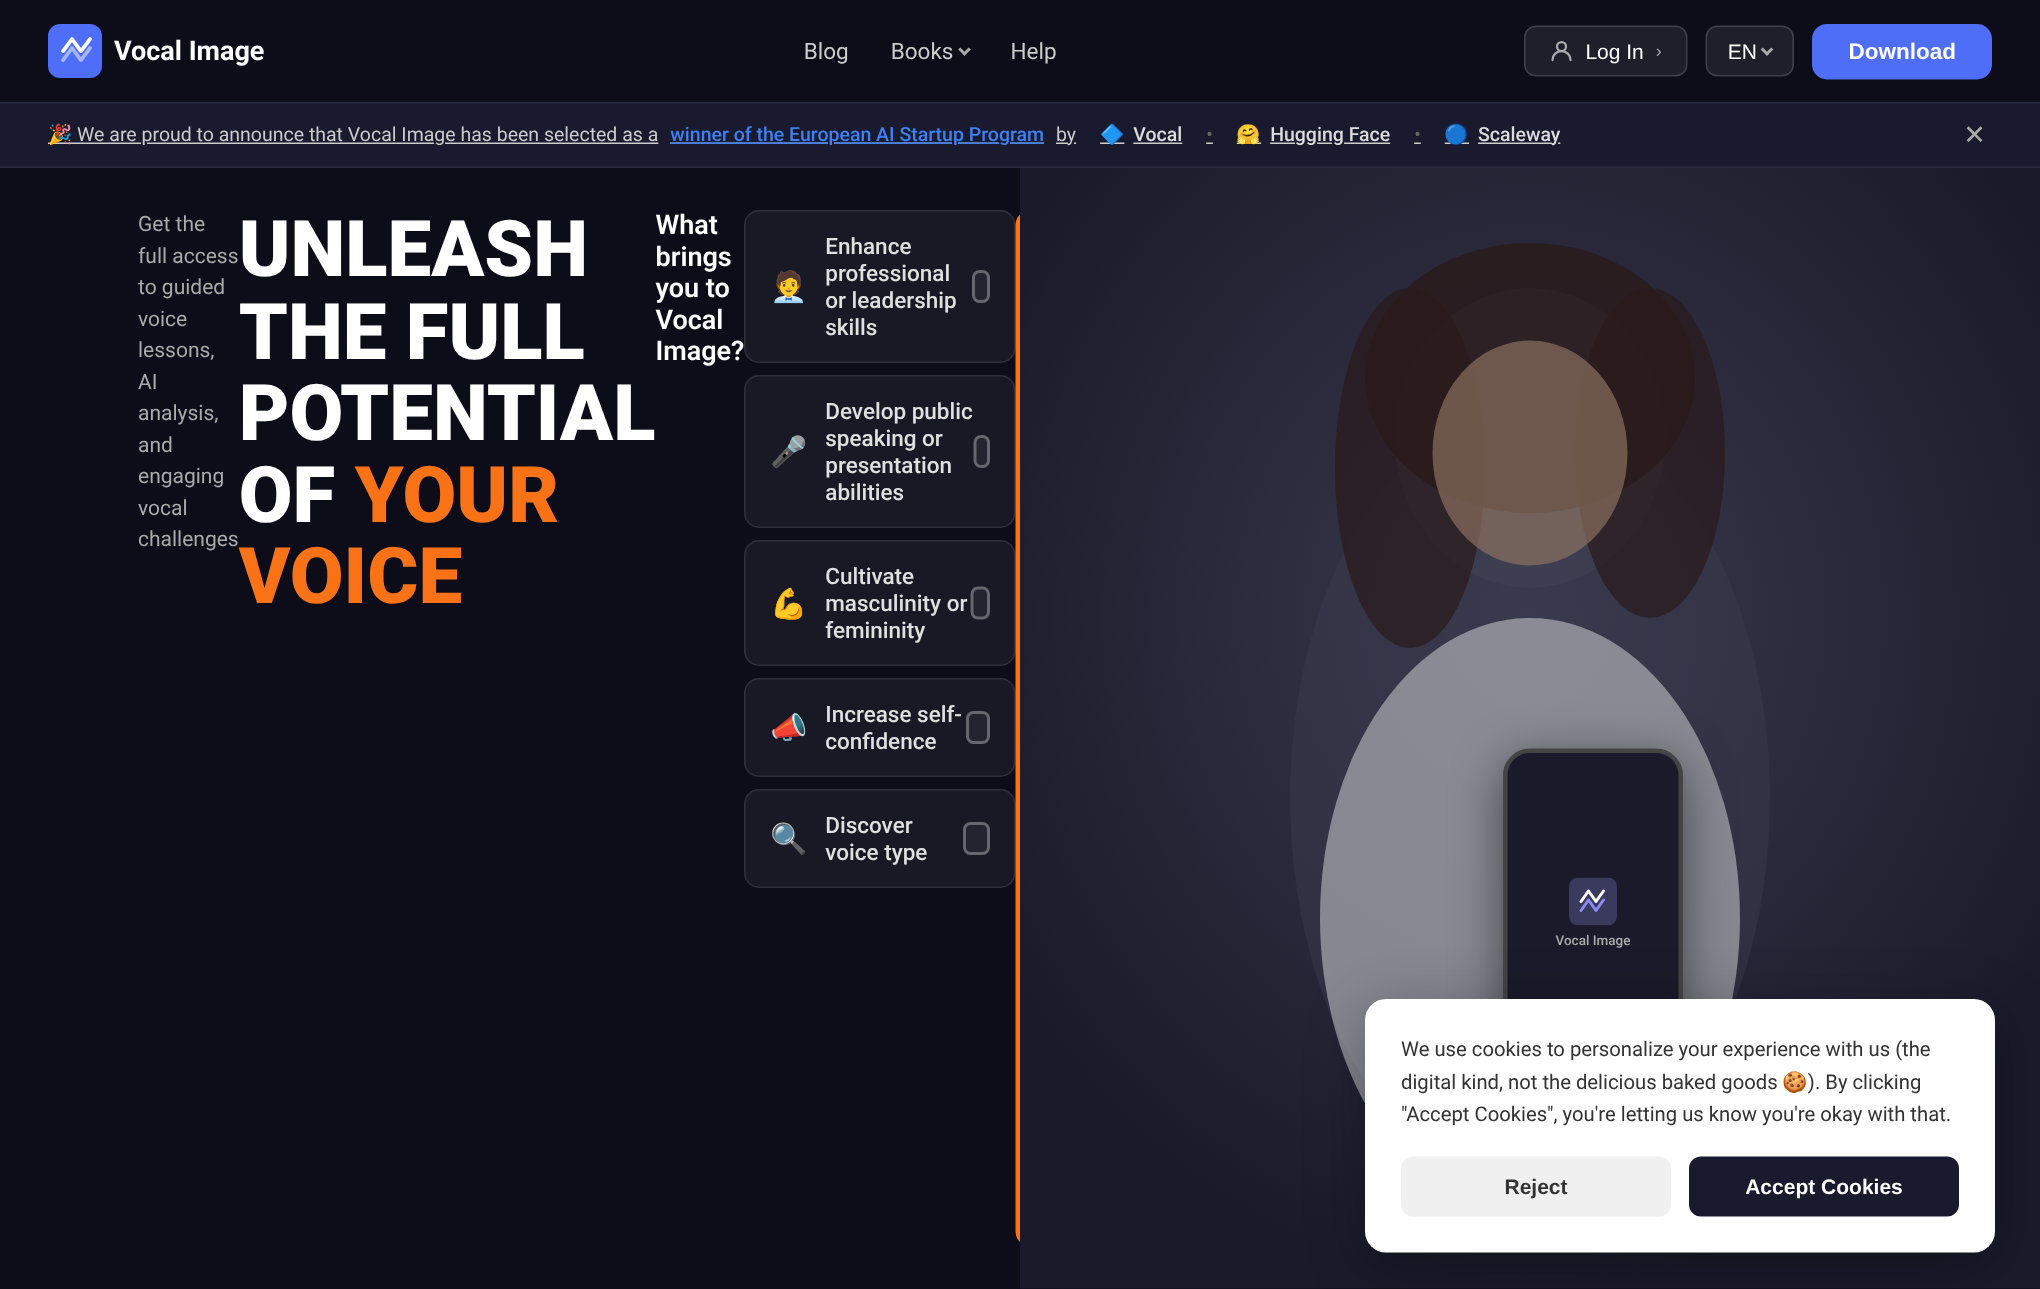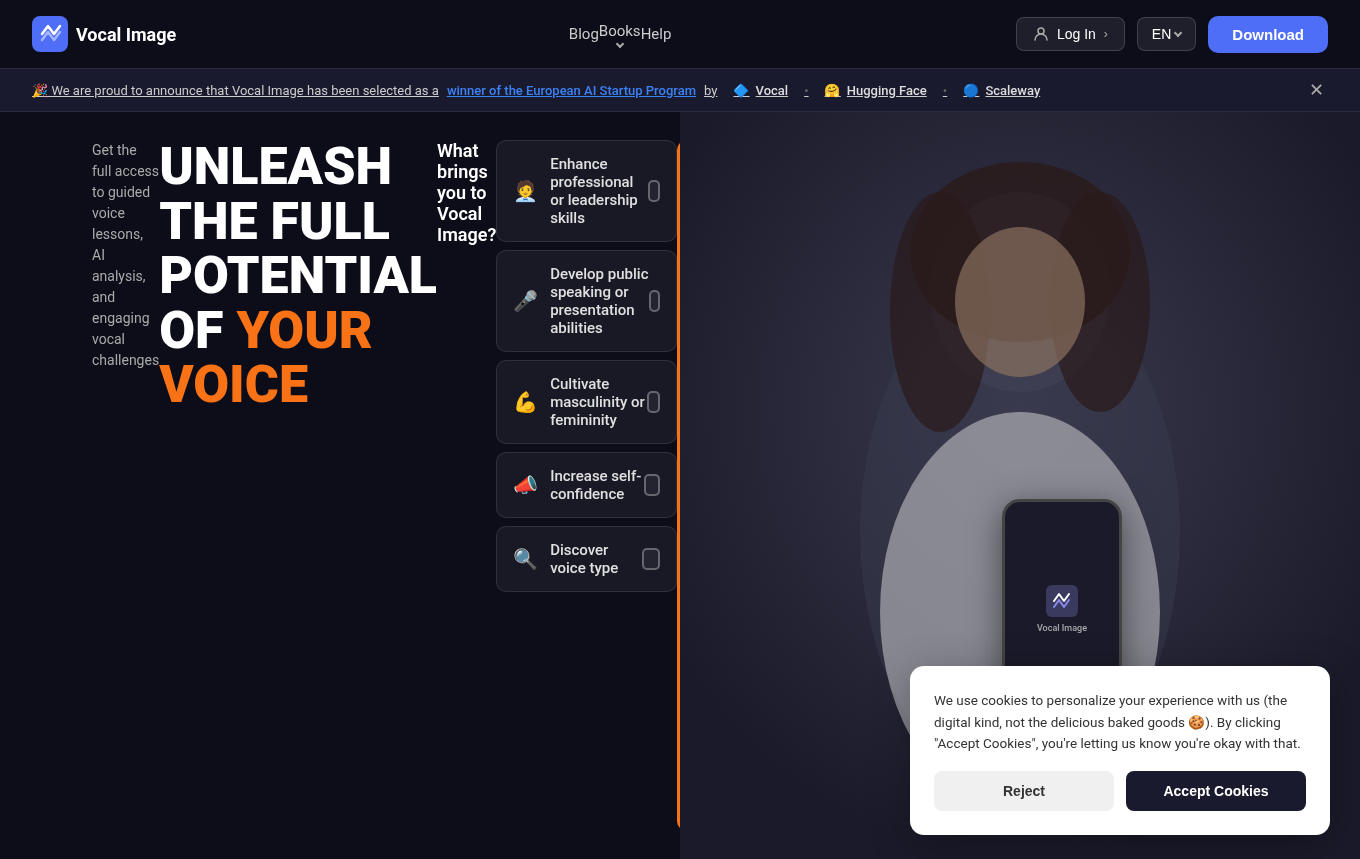--- a/index.html
+++ b/index.html
@@ -31,33 +31,32 @@
       font-size: 18px;
       font-weight: 700;
       color: #fff;
     }
     .logo-icon {
       width: 36px;
       height: 36px;
     }
     .nav-links {
       display: flex;
-      align-items: center;
+      gap: 28px;
       margin-left: 48px;
     }
     .nav-links a {
       color: #ccc;
       text-decoration: none;
       font-size: 15px;
     }
     .nav-links .books-btn {
       display: flex;
       align-items: center;
       gap: 4px;
-      flex-direction: column;
     }
     .nav-right {
       display: flex;
       align-items: center;
       gap: 12px;
     }
     .login-btn {
       display: flex;
       align-items: center;
       gap: 8px;

